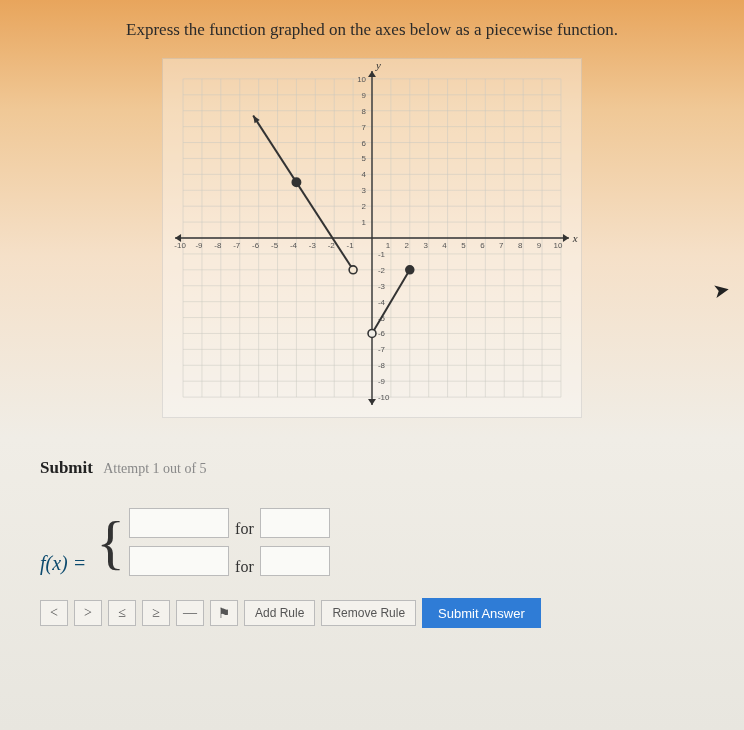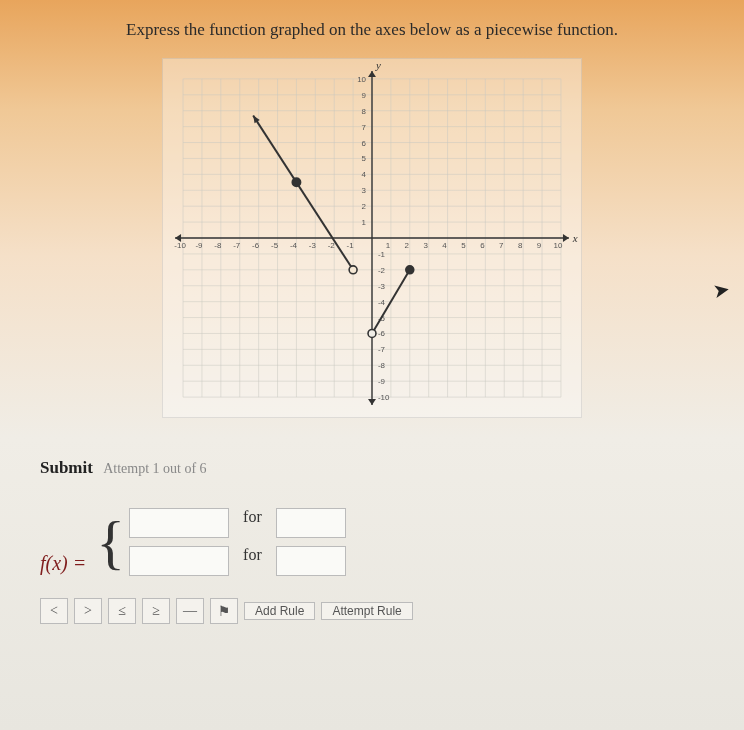--- a/index.html
+++ b/index.html
@@ -34,32 +34,32 @@
   .attempt { color: #888; font-size: 14px; margin-left: 6px; }
   .piecewise {
     display: flex;
     align-items: center;
     margin: 30px 0 0 0;
   }
   .fx {
     font-style: italic;
     font-size: 20px;
     margin-right: 6px;
-    color: #7f1d1d;
+    color: #0c4a6e;
     margin-top: 43px;
   }
   .brace {
     font-size: 60px;
     line-height: 50px;
     font-family: serif;
     color: #333;
     margin: 0 4px;
   }
   .rules { display: flex; flex-direction: column; gap: 8px; }
-  .rule-row { display: flex; align-items: flex-start; gap: 12px; }
+  .rule-row { display: flex; align-items: flex-end; gap: 4px; }
   .inp {
     width: 100px; height: 30px;
     border: 1px solid #bbb;
     background: #fafaf7;
     font-size: 14px;
     padding: 2px 6px;
   }
   .inp-small { width: 70px; }
   .for-label { font-size: 16px; color: #333; padding: 0 2px; }
   .toolbar {
@@ -71,21 +71,21 @@
   .sq-btn {
     width: 28px; height: 26px;
     border: 1px solid #bbb;
     background: #f4f2ed;
     font-size: 14px;
     color: #555;
     display: flex; align-items: center; justify-content: center;
     cursor: pointer;
   }
   .txt-btn {
-    height: 18px;
+    height: 26px;
     padding: 0 10px;
     border: 1px solid #bbb;
     background: #f4f2ed;
     font-size: 12px;
     color: #555;
     cursor: pointer;
   }
   .submit-btn {
     height: 30px;
     padding: 0 16px;
@@ -217,21 +217,21 @@
     <text id="xlabel" x="412" y="184" font-size="11" font-style="italic" fill="#333">x</text>
     <text id="ylabel" x="214" y="10" font-size="11" font-style="italic" fill="#333">y</text>
   </svg>
 </div>
 
 <span class="cursor-icon">➤</span>
 
 <div class="answer-block">
   <div class="answer-label">
     <b>Submit</b>
-    <span class="attempt">Attempt 1 out of 6</span>
+    <span class="attempt">Attempt 1 out of 5</span>
   </div>
 
   <div class="piecewise">
     <span class="fx">f(x) =</span>
     <span class="brace">{</span>
     <div class="rules">
       <div class="rule-row">
         <input class="inp" value="" style="">
         <span class="for-label">for</span>
         <input class="inp inp-small" value="" style="">
@@ -246,14 +246,15 @@
 </div>
 
 <div class="toolbar">
   <div class="sq-btn">&lt;</div>
   <div class="sq-btn">&gt;</div>
   <div class="sq-btn">≤</div>
   <div class="sq-btn">≥</div>
   <div class="sq-btn">—</div>
   <div class="sq-btn">⚑</div>
   <button class="txt-btn">Add Rule</button>
-  <button class="txt-btn">Attempt Rule</button>
+  <button class="txt-btn">Remove Rule</button>
+  <button class="submit-btn">Submit Answer</button>
 </div>
 
 </body></html>

